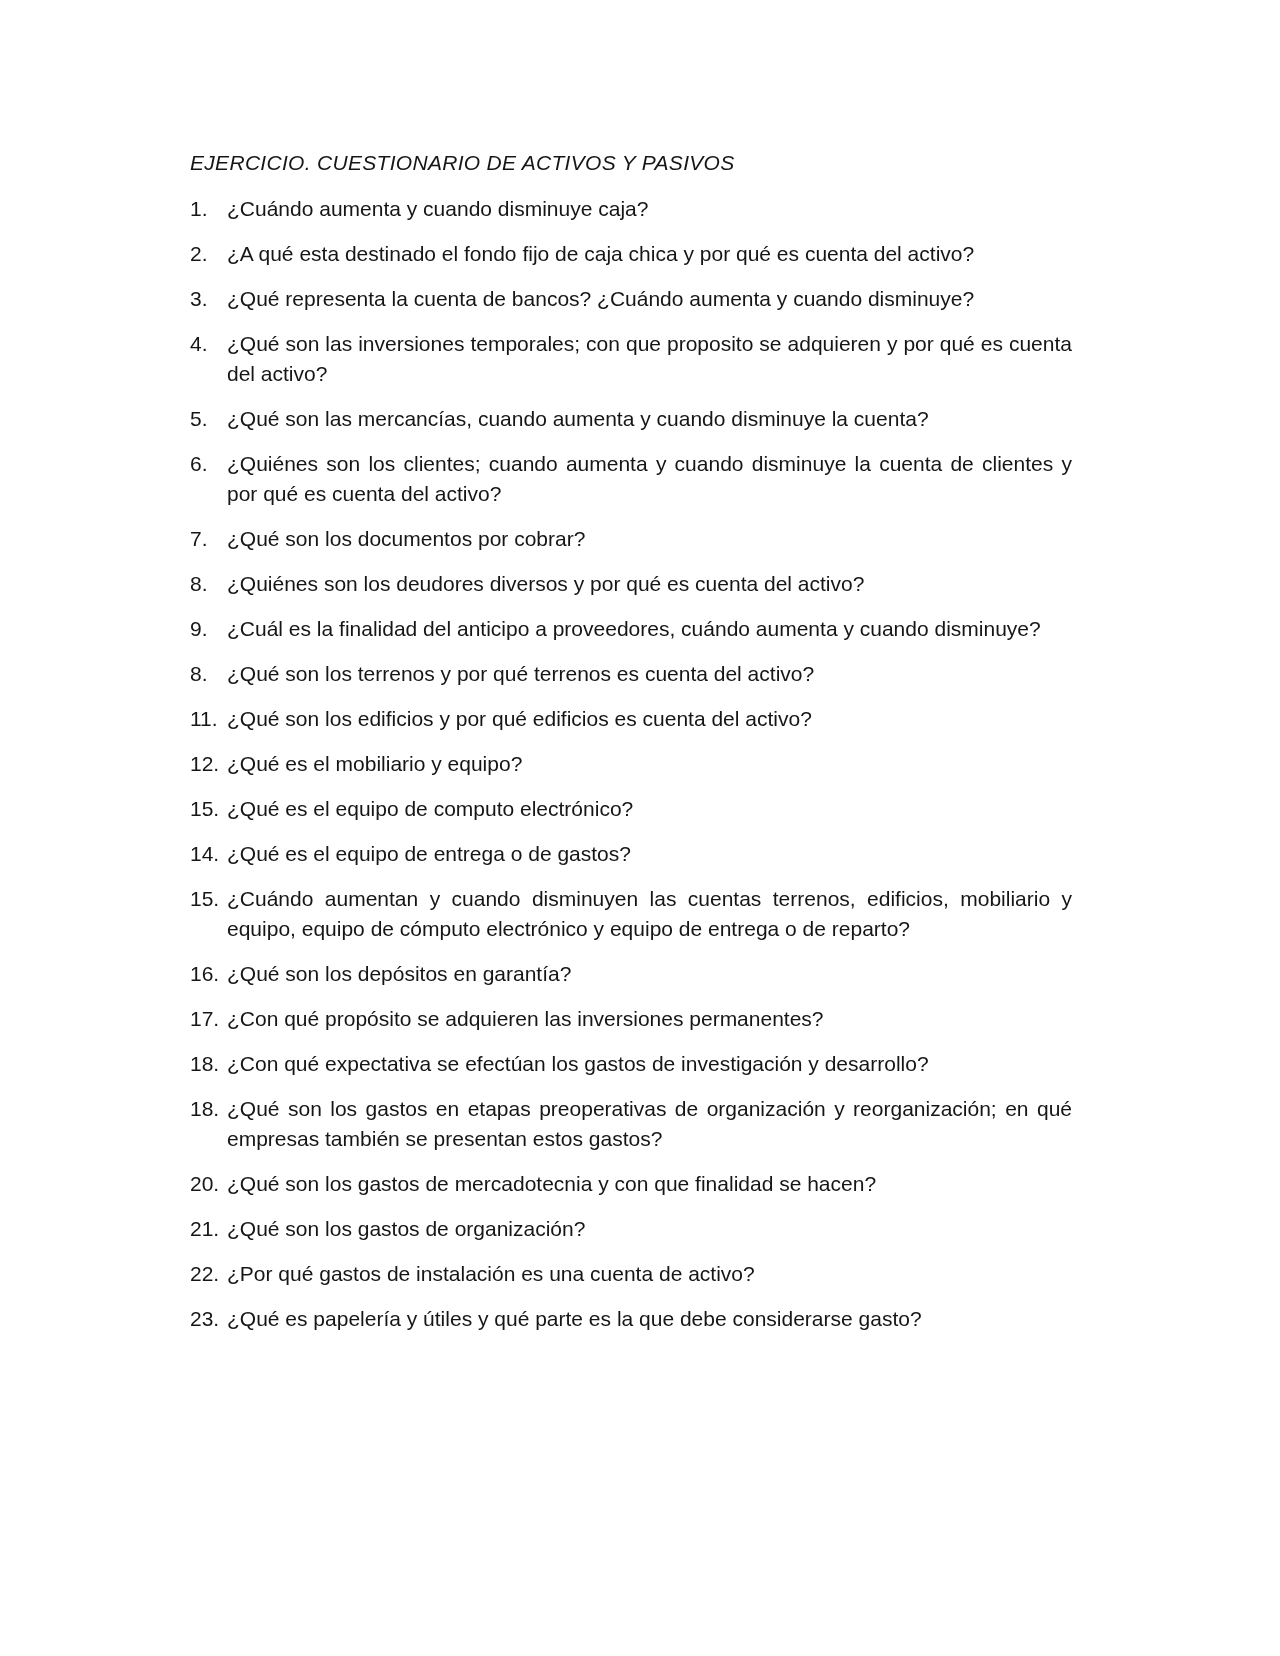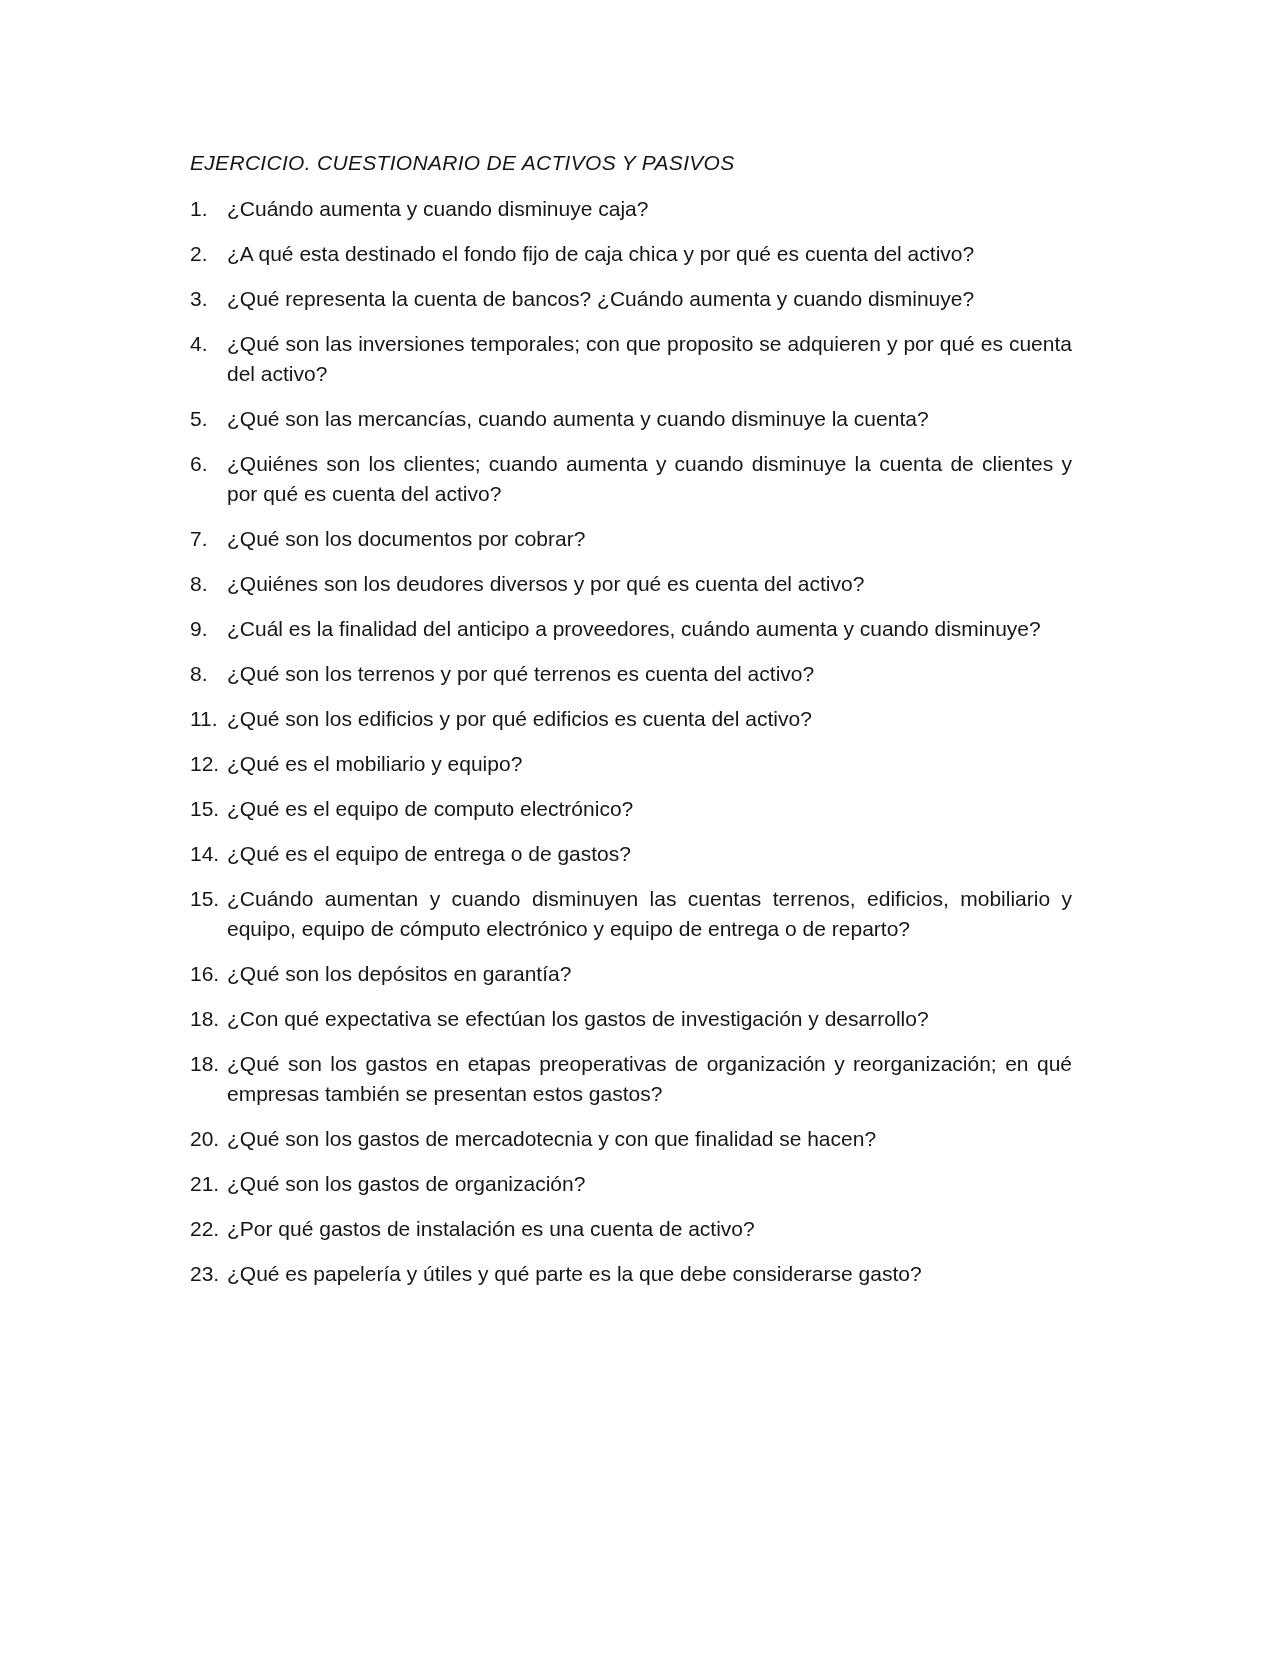--- a/index.html
+++ b/index.html
@@ -137,20 +137,24 @@
   <li class="question">
     <span class="q-num">15.</span>
     <span class="q-text">¿Cuándo aumentan y cuando disminuyen las cuentas terrenos, edificios, mobiliario y equipo, equipo de cómputo electrónico y equipo de entrega o de reparto?</span>
   </li>
 
   <li class="question">
     <span class="q-num">16.</span>
     <span class="q-text">¿Qué son los depósitos en garantía?</span>
   </li>
 
+  <li class="question">
+    <span class="q-num">17.</span>
+    <span class="q-text">¿Con qué propósito se adquieren las inversiones permanentes?</span>
+  </li>
 
   <li class="question">
     <span class="q-num">18.</span>
     <span class="q-text">¿Con qué expectativa se efectúan los gastos de investigación y desarrollo?</span>
   </li>
 
   <li class="question">
     <span class="q-num">18.</span>
     <span class="q-text">¿Qué son los gastos en etapas preoperativas de organización y reorganización; en qué empresas también se presentan estos gastos?</span>
   </li>

